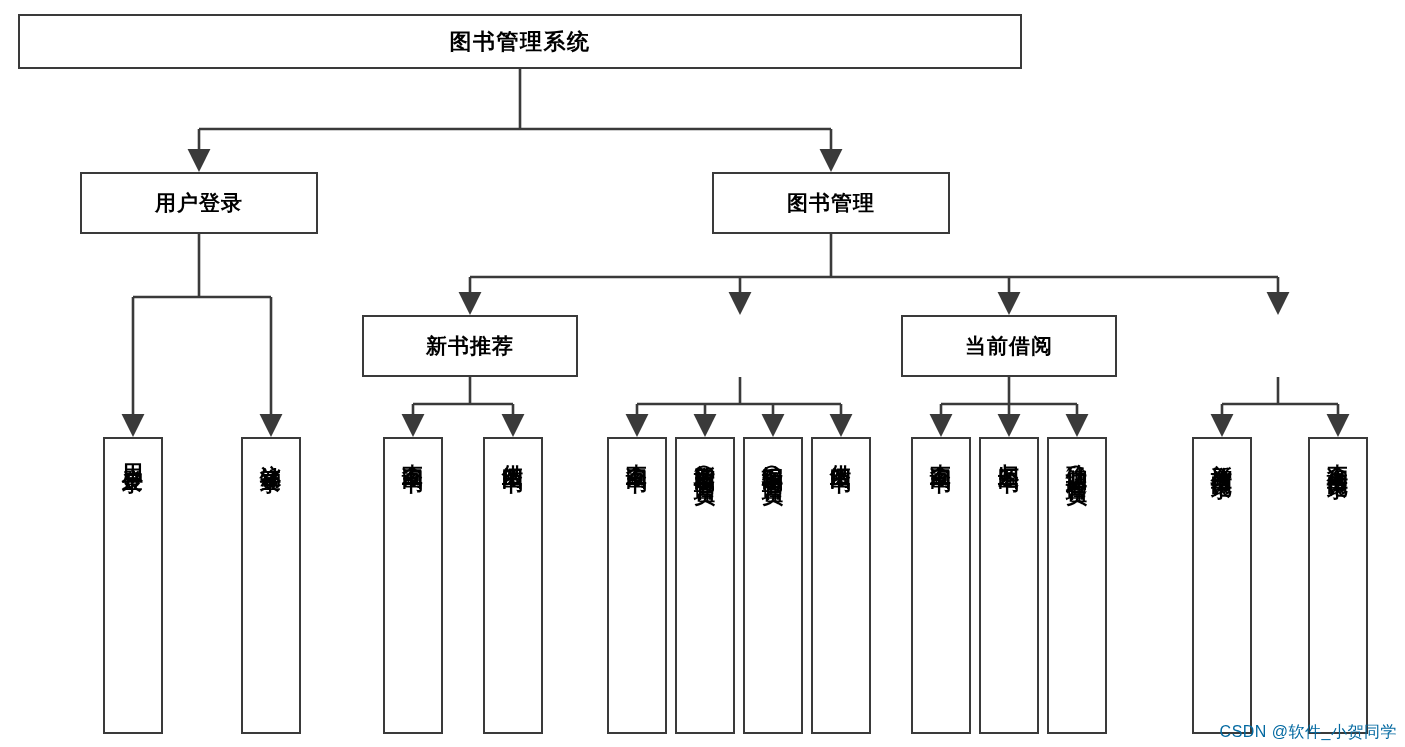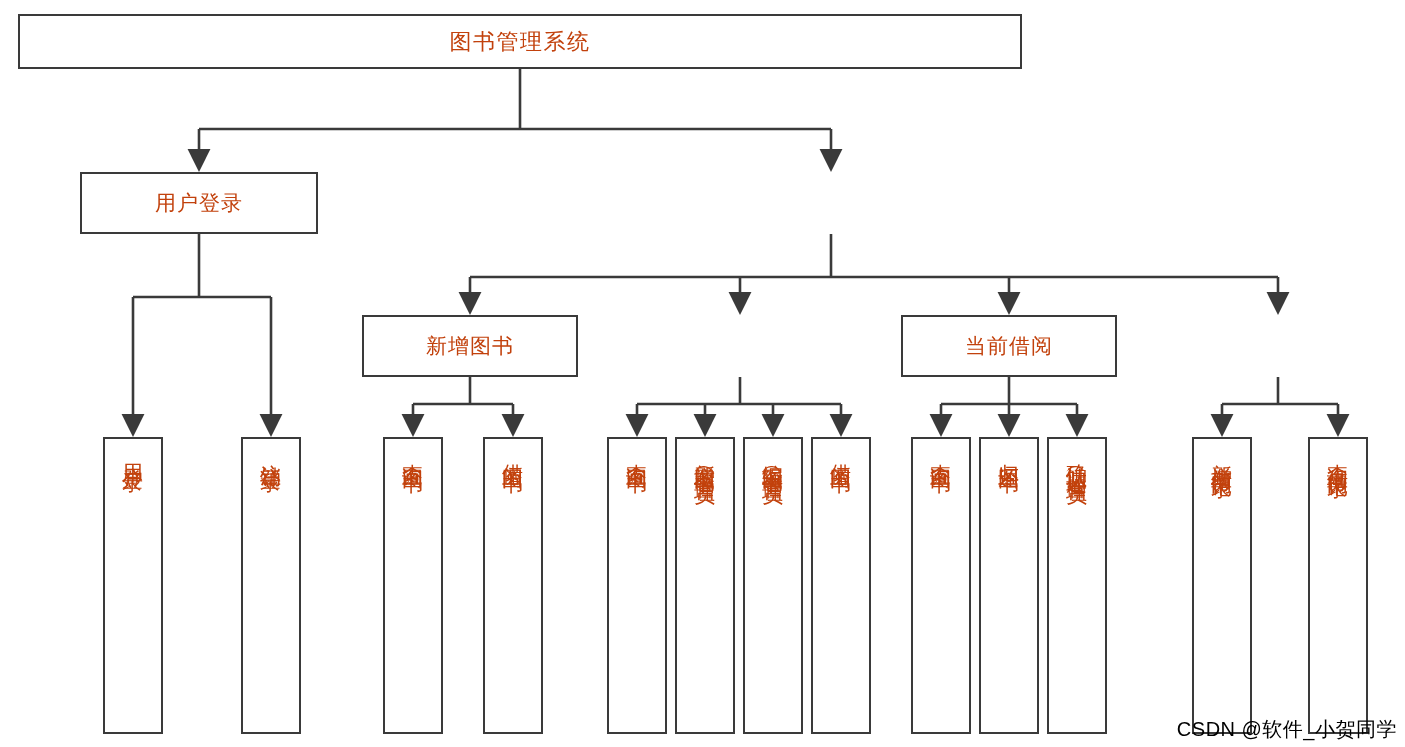--- a/index.html
+++ b/index.html
@@ -34,21 +34,22 @@
     align-items: center;
     justify-content: center;
     color: #222222;
     z-index: 2;
   }
   .node-label {
     display: block;
     text-align: center;
     line-height: 1.18;
     white-space: nowrap;
-    color: #c2410c;
+    color: #000000;
+    font-weight: bold;
   }
   
   .h-node .node-label {
     font-size: 21px;
     letter-spacing: 1px;
   }
   .root.h-node .node-label {
     font-size: 22px;
     letter-spacing: 1.5px;
   }
@@ -63,22 +64,22 @@
     font-size: 21px;
     letter-spacing: 3px;
     line-height: 1;
     white-space: nowrap;
     margin: 0 auto;
   }
   .watermark {
     position: absolute;
     right: 8px;
     bottom: 4px;
-    font-size: 20px;
-    color: #000000;
+    font-size: 16px;
+    color: #0369a1;
     letter-spacing: 0.5px;
     z-index: 5;
     white-space: nowrap;
   }
 </style>
 </head>
 <body>
 
 <div id="canvas">
 
@@ -135,23 +136,26 @@
   </svg>
 
   <div class="node h-node root" style="left:18px; top:14px; width:1004px; height:55px;">
     <span class="node-label">图书管理系统</span>
   </div>
 
   <div class="node h-node" style="left:80px; top:172px; width:238px; height:62px;">
     <span class="node-label">用户登录</span>
   </div>
 
+  <div class="node h-node" style="left:712px; top:172px; width:238px; height:62px;">
+    <span class="node-label">图书管理</span>
+  </div>
 
   <div class="node h-node" style="left:362px; top:315px; width:216px; height:62px;">
-    <span class="node-label">新增图书</span>
+    <span class="node-label">新书推荐</span>
   </div>
 
 
   <div class="node h-node" style="left:901px; top:315px; width:216px; height:62px;">
     <span class="node-label">当前借阅</span>
   </div>
 
 
   <div class="node v-node" style="left:103px; top:437px; width:60px; height:297px;">
     <span class="node-label">用户登录</span>

